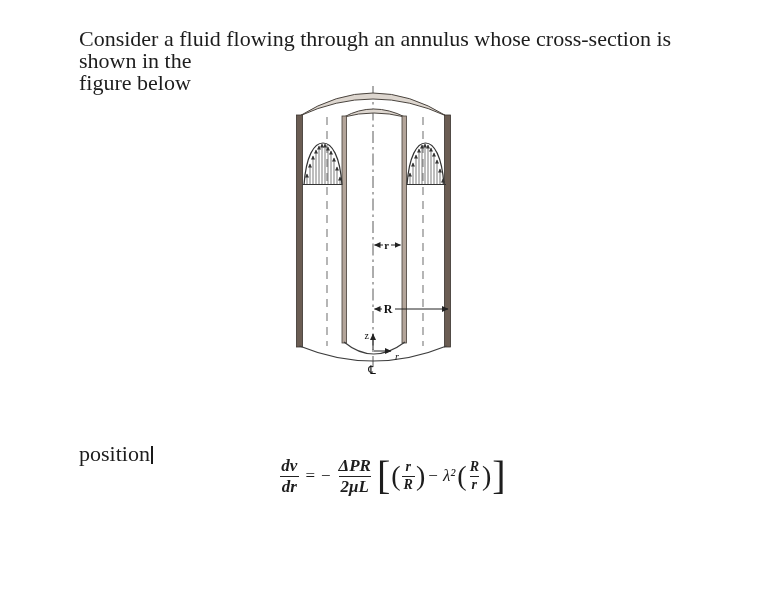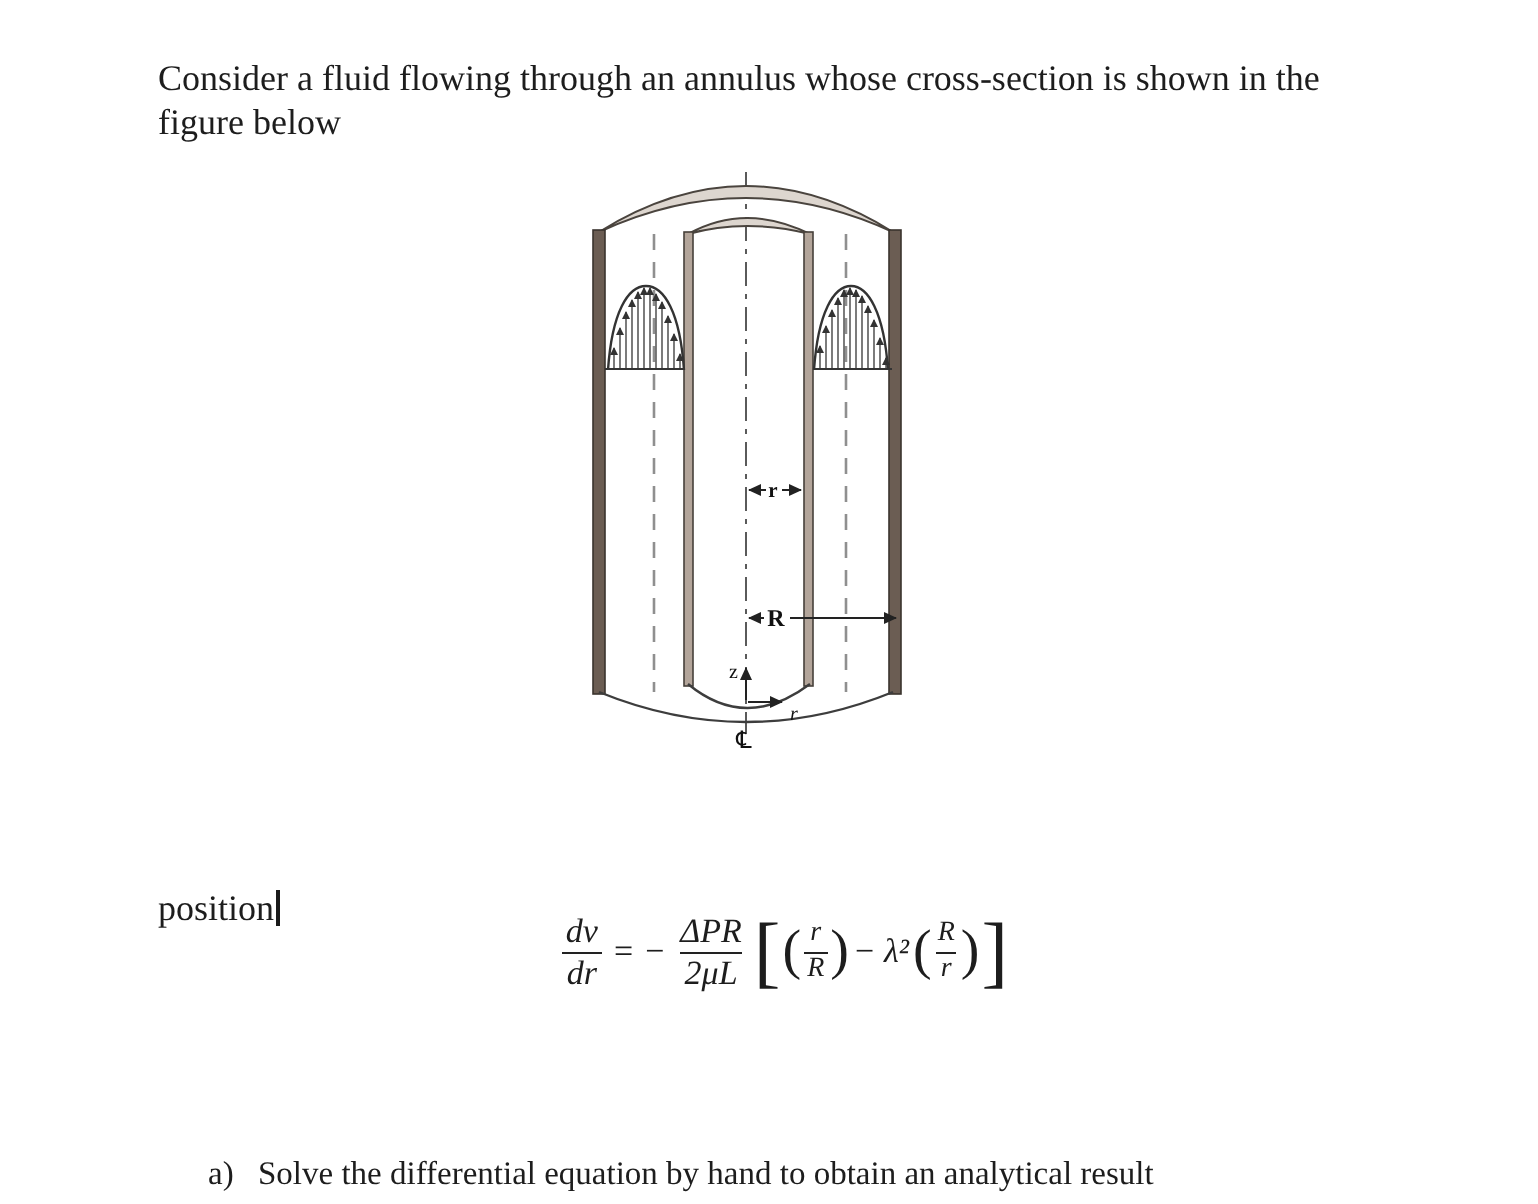--- a/index.html
+++ b/index.html
@@ -1,21 +1,21 @@
 <!DOCTYPE html>
 <html><head>
 <meta charset="utf-8">
 <style>
   html,body{margin:0;padding:0;}
   body{
     width:769px;height:602px;background:#ffffff;
     font-family:"Liberation Serif",serif;color:#1d1d1d;overflow:hidden;
   }
   .page{position:relative;width:769px;height:602px;background:#ffffff;}
-  .para{position:absolute;margin:0;font-size:18px;line-height:22px;}
+  .para{position:absolute;margin:0;font-size:22px;line-height:22px;}
   .line{white-space:pre-wrap;height:22px;}
   #p1{left:79px;top:28px;width:640px;}
   #p2{left:79px;top:377px;width:645px;}
   #p3{left:79px;top:515px;width:650px;}
   .caret{display:inline-block;width:2px;height:18px;background:#1a1a1a;
          vertical-align:-3px;margin-left:1px;}
   .mathvar{font-style:italic;}
   
   .fig{position:absolute;left:285px;top:78px;width:190px;height:300px;}
   .cl{stroke:#5a5a5a;stroke-width:1;stroke-dasharray:12 4 2.5 4;fill:none;}
@@ -30,21 +30,21 @@
   .dim{stroke:#222;stroke-width:1;fill:none;}
   .dimlbl{font-family:"Liberation Serif",serif;font-weight:bold;font-size:10.5px;fill:#111;}
   .biglbl{font-size:12px;}
   .axlbl{font-family:"Liberation Serif",serif;font-size:10px;fill:#111;}
   .it{font-style:italic;}
   .csym{font-family:"DejaVu Sans",sans-serif;font-size:12px;fill:#111;}
   
   .eqwrap{position:absolute;left:79px;top:456px;width:625px;
           display:flex;justify-content:center;}
   .eqrow{display:inline-flex;align-items:center;font-size:17px;}
-  .frac{display:inline-flex;flex-direction:column;align-items:center;margin:0 3px;}
+  .frac{display:inline-flex;flex-direction:column;align-items:center;margin:0 3px;font-weight:bold;}
   .fnum,.fden{display:block;line-height:1.15;padding:0 2px;text-align:center;}
   .fden{border-top:1.3px solid #222;}
   .frac.sm{font-size:14px;margin:0 1px;}
   .op{margin:0 3px;}
   .brk{font-size:40px;font-weight:400;line-height:0;margin:0 1px;}
   .prn{font-size:28px;line-height:0;}
   .lam{margin:0 2px;font-style:italic;}
   
   .item{position:absolute;left:104px;top:576px;font-size:16.5px;line-height:22px;}
   .marker{display:inline-block;min-width:25px;}
@@ -181,17 +181,14 @@
       <span class="frac sm mathvar">
         <span class="fnum">R</span>
         <span class="fden">r</span>
       </span>
       <span class="prn">)</span>
       <span class="brk">]</span>
     </span>
   </div>
 
 
-  <div class="item">
-    <span class="marker">a)</span><span>Solve the differential equation by hand to obtain an analytical result</span>
-  </div>
 
 </div>
 
 </body></html>

